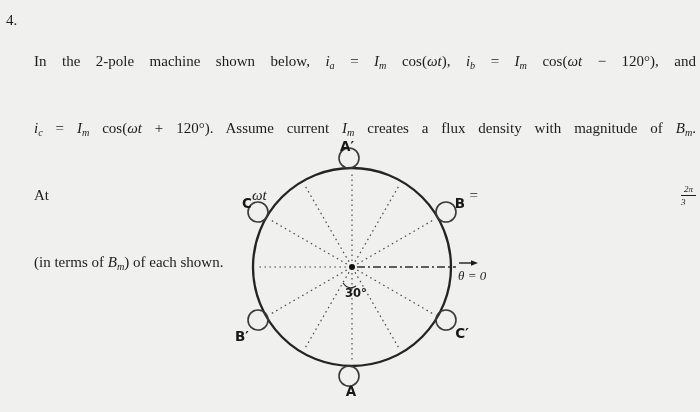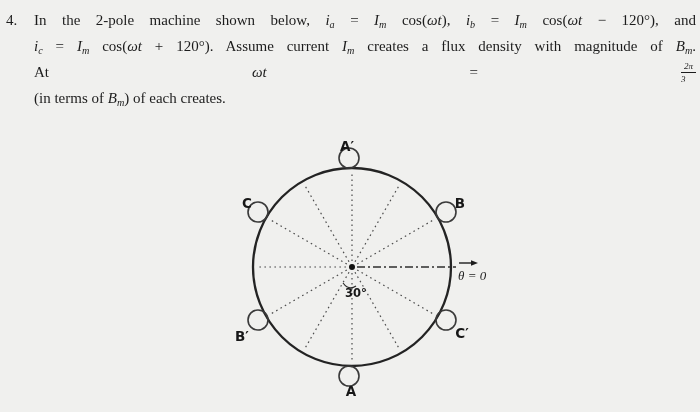--- a/index.html
+++ b/index.html
@@ -9,21 +9,21 @@
     font-family:"Liberation Serif",serif;color:#1c1c1c;
   }
   .problem{
     position:absolute;left:6px;top:7px;width:690px;
     padding-left:28px;box-sizing:border-box;
     font-size:15px;
   }
   .pnum{position:absolute;left:0;top:0;line-height:26px;}
   .pline{
     line-height:26px;height:26px;
-    text-align:justify;text-align-last:justify;
+    text-align:justify;text-align-last:justify;margin-top:41px;
   }
   .pline.last{text-align:left;text-align-last:left;}
   .i{font-style:italic;}
   .sb{font-style:italic;font-size:68%;vertical-align:-0.28em;}
   .frac{
     display:inline-block;vertical-align:-0.5em;
     font-size:60%;line-height:1.12;font-style:italic;
   }
   .frac .fnum{display:block;padding:0 3px 0.5px;border-bottom:1.3px solid #1c1c1c;}
   .frac .fden{display:block;padding-top:1px;}
@@ -35,21 +35,21 @@
 </head>
 <body>
 
 <div class="page">
 
   <div class="problem">
     <span class="pnum">4.</span>
     <div class="pline"><span>In the 2-pole machine shown below, </span><span class="i">i</span><span class="sb">a</span><span> = </span><span class="i">I</span><span class="sb">m</span><span> cos(</span><span class="i">ωt</span><span>), </span><span class="i">i</span><span class="sb">b</span><span> = </span><span class="i">I</span><span class="sb">m</span><span> cos(</span><span class="i">ωt</span><span> − 120°), and</span></div>
     <div class="pline"><span class="i">i</span><span class="sb">c</span><span> = </span><span class="i">I</span><span class="sb">m</span><span> cos(</span><span class="i">ωt</span><span> + 120°). Assume current </span><span class="i">I</span><span class="sb">m</span><span> creates a flux density with magnitude of </span><span class="i">B</span><span class="sb">m</span><span>.</span></div>
     <div class="pline"><span>At </span><span class="i">ωt</span><span> = </span><span class="frac"><span class="fnum">2π</span><span class="fden">3</span></span></div>
-    <div class="pline last"><span>(in terms of </span><span class="i">B</span><span class="sb">m</span><span>) of each creates.</span></div>
+    <div class="pline last"><span>(in terms of </span><span class="i">B</span><span class="sb">m</span><span>) of each shown.</span></div>
   </div>
 
   <svg class="diagram" width="700" height="412" viewBox="0 0 700 412">
 
     <g stroke="#4a4a4a" stroke-width="1.2" stroke-dasharray="1.6 3.4">
       <line x1="357.2" y1="264" x2="435" y2="219"></line>
       <line x1="355" y1="261.8" x2="400" y2="184"></line>
       <line x1="352" y1="261" x2="352" y2="171"></line>
       <line x1="349" y1="261.8" x2="304" y2="184"></line>
       <line x1="346.8" y1="264" x2="269" y2="219"></line>

